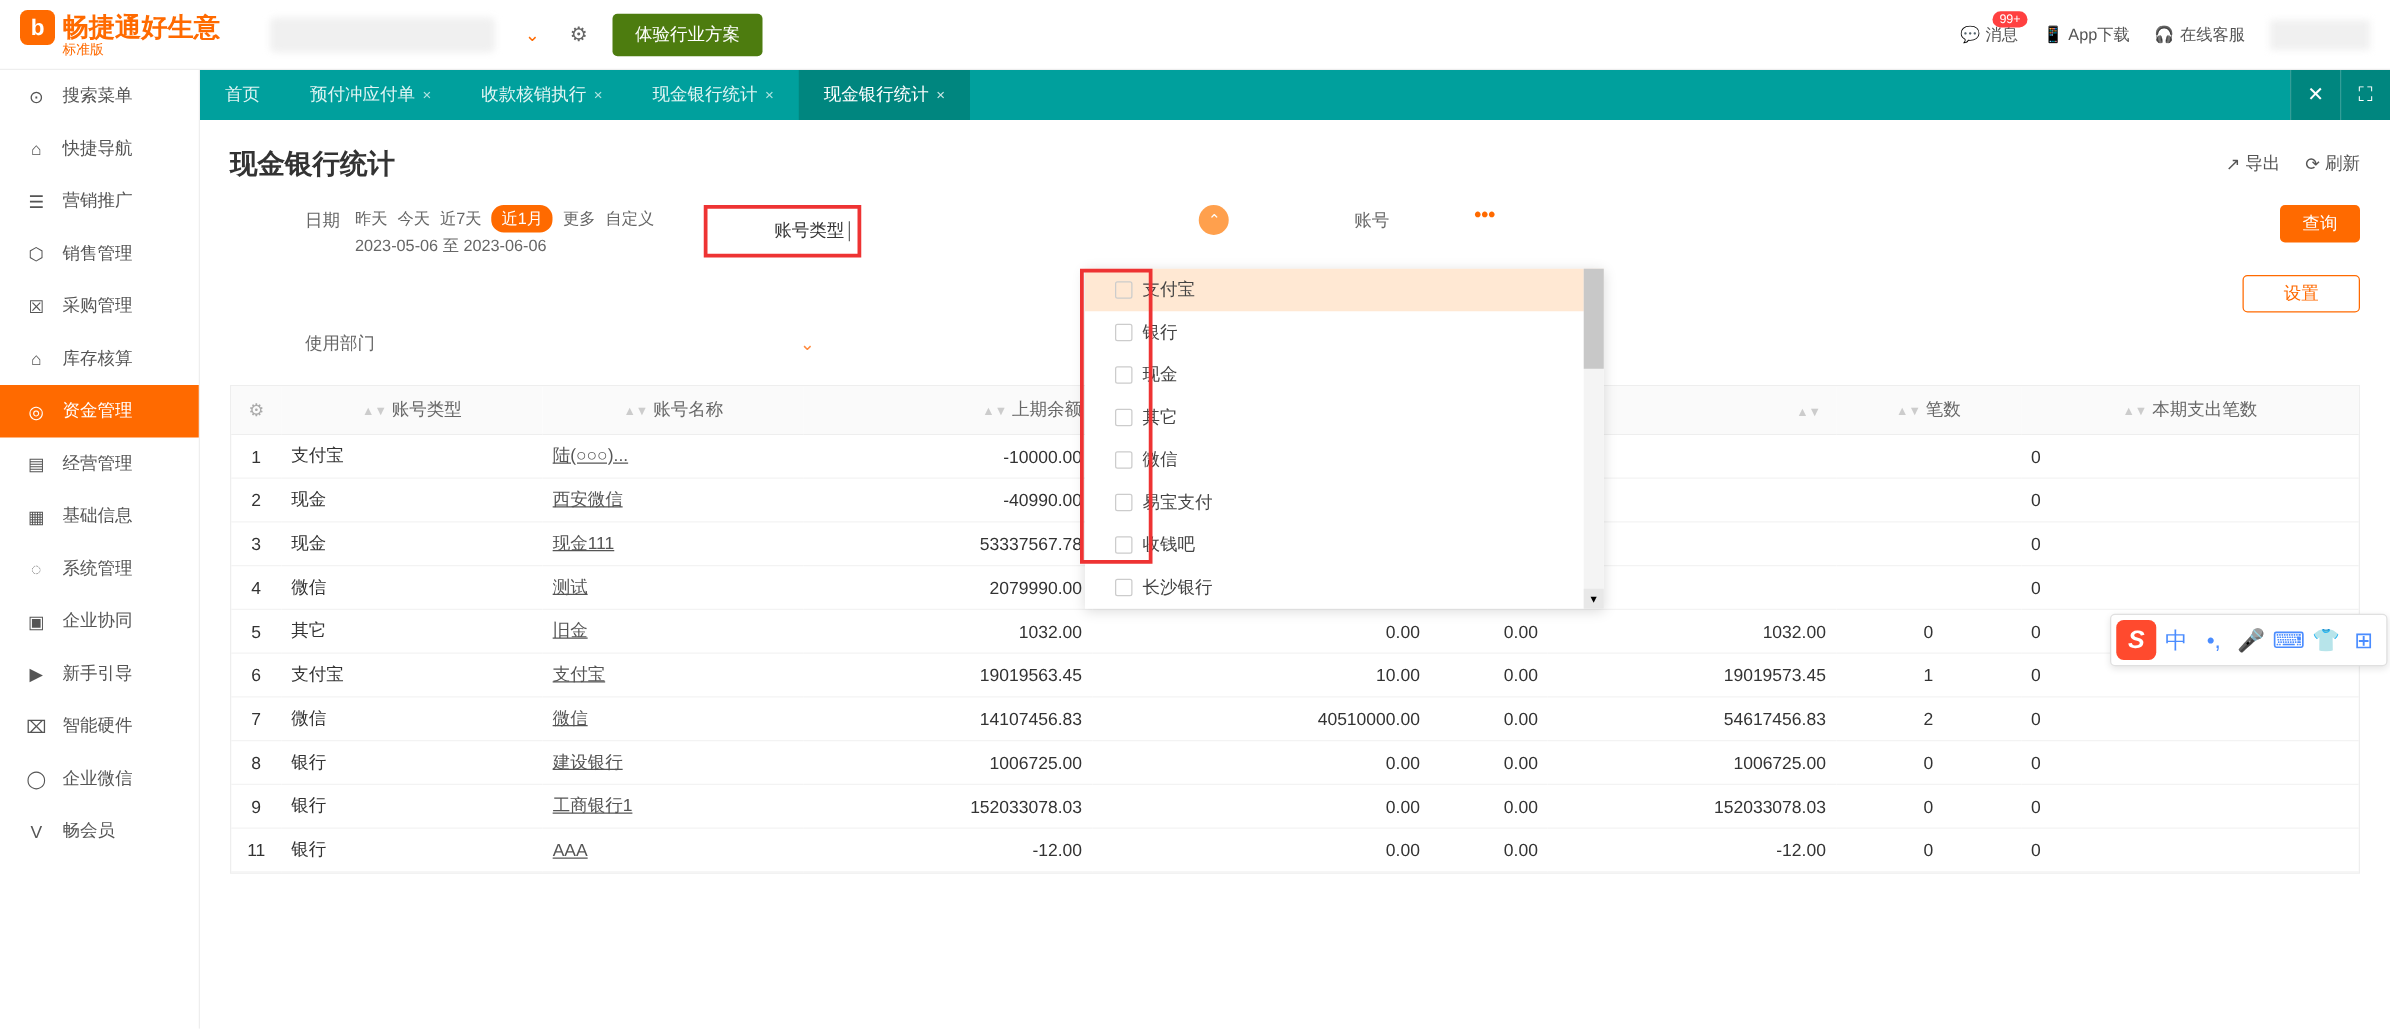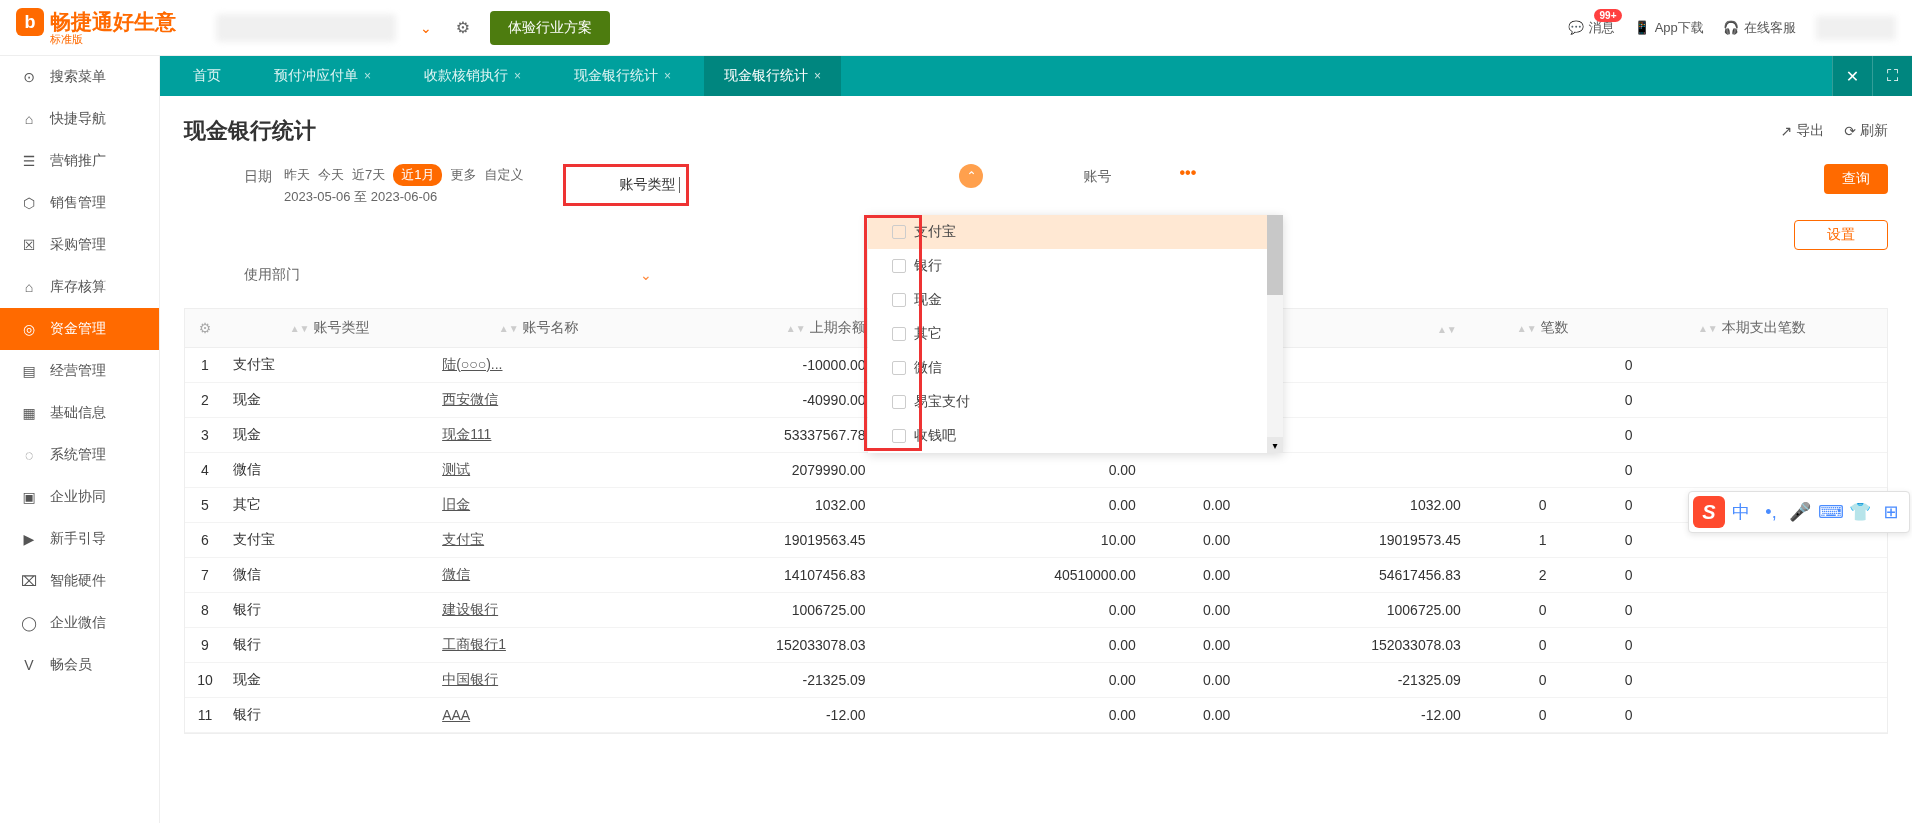--- a/index.html
+++ b/index.html
@@ -11,32 +11,32 @@
 .logo-icon { width: 28px; height: 28px; background: #ff6a00; border-radius: 6px; color: #fff; font-weight: bold; font-size: 18px; display: flex; align-items: center; justify-content: center; margin-right: 6px; }
 .logo-text { font-size: 21px; color: #ff6a00; font-weight: 700; }
 .logo-sub { font-size: 11px; color: #ff6a00; margin-left: 34px; margin-top: -4px; }
 .header-mid { display: flex; align-items: center; flex: 1; margin-left: 40px; }
 .header-blur { width: 180px; height: 28px; background: #f0f0f0; border-radius: 4px; filter: blur(3px); }
 .header-chevron { color: #ff6a00; margin: 0 24px; font-size: 14px; }
 .header-gear { margin-right: 20px; color: #666; }
 .orange-btn { background: #4d7c0f; color: #fff; border: none; padding: 8px 18px; border-radius: 4px; font-size: 14px; cursor: pointer; }
 .header-right { display: flex; align-items: center; gap: 20px; color: #555; font-size: 13px; }
 .hr-item { display: flex; align-items: center; gap: 4px; cursor: pointer; position: relative; }
-.badge { position: absolute; top: -10px; right: -8px; background: #ff4040; color: #fff; border-radius: 10px; padding: 1px 6px; font-size: 10px; font-weight: bold; }
+.badge { position: absolute; top: -10px; right: -8px; background: #ff4040; color: #fff; border-radius: 10px; padding: 1px 6px; font-size: 10px; }
 .hr-blur { width: 80px; height: 24px; background: #f0f0f0; filter: blur(3px); }
 
 
 .sidebar { position: absolute; left: 0; top: 56px; width: 160px; height: calc(100% - 56px); background: #fff; border-right: 1px solid #eee; }
 .sidebar-item { display: flex; align-items: center; padding: 12px 20px; color: #555; font-size: 14px; cursor: pointer; gap: 12px; }
 .sidebar-item.active { background: #ff6a00; color: #fff; }
 .sidebar-icon { width: 18px; height: 18px; display: inline-flex; align-items: center; justify-content: center; }
 
 
 .tabs-bar { position: absolute; left: 160px; top: 56px; right: 0; height: 40px; background: #00a09d; display: flex; align-items: center; }
-.tab { padding: 0 20px; height: 40px; display: flex; align-items: center; color: #e0f5f4; font-size: 14px; cursor: pointer; gap: 6px; margin-left: 13px; }
+.tab { padding: 0 20px; height: 40px; display: flex; align-items: center; color: #e0f5f4; font-size: 14px; cursor: pointer; gap: 6px; }
 .tab.active { background: #00867f; color: #fff; }
 .tab-close { font-size: 12px; opacity: 0.8; }
 .tabs-right { margin-left: auto; display: flex; }
 .tabs-right .tctrl { width: 40px; height: 40px; display: flex; align-items: center; justify-content: center; color: #fff; cursor: pointer; background: #00867f; border-left: 1px solid rgba(255,255,255,0.2); }
 
 
 .main { position: absolute; left: 160px; top: 96px; right: 0; bottom: 0; padding: 20px 24px; overflow: auto; }
 .page-title-row { display: flex; align-items: center; justify-content: space-between; margin-bottom: 18px; }
 .page-title { font-size: 22px; font-weight: 600; color: #333; }
 .title-actions { display: flex; gap: 20px; color: #555; font-size: 14px; }
@@ -385,31 +385,20 @@
     <td>银行</td>
     <td><a>工商银行1</a></td>
     <td class="num">152033078.03</td>
     <td class="num">0.00</td>
     <td class="num">0.00</td>
     <td class="num">152033078.03</td>
     <td class="ctr">0</td>
     <td>0</td>
           </tr>
           <tr>
-    <td class="ctr">10</td>
-    <td>现金</td>
-    <td><a>中国银行</a></td>
-    <td class="num">-21325.09</td>
-    <td class="num">0.00</td>
-    <td class="num">0.00</td>
-    <td class="num">-21325.09</td>
-    <td class="ctr">0</td>
-    <td>0</td>
-          </tr>
-          <tr>
     <td class="ctr">11</td>
     <td>银行</td>
     <td><a>AAA</a></td>
     <td class="num">-12.00</td>
     <td class="num">0.00</td>
     <td class="num">0.00</td>
     <td class="num">-12.00</td>
     <td class="ctr">0</td>
     <td>0</td>
           </tr>
@@ -439,20 +428,24 @@
       <span class="dd-checkbox"></span>
       <span>微信</span>
     </div>
     <div class="dd-option">
       <span class="dd-checkbox"></span>
       <span>易宝支付</span>
     </div>
     <div class="dd-option">
       <span class="dd-checkbox"></span>
       <span>收钱吧</span>
+    </div>
+    <div class="dd-option">
+      <span class="dd-checkbox"></span>
+      <span>长沙银行</span>
     </div>
     <div class="dd-scroll">
     <div class="dd-thumb"></div>
     <div class="dd-arrow">▾</div>
   </div>
 </div>
 <div class="dd-red-box"></div>
 
 <div class="ime-bar">
   <div class="ime-s">S</div>

